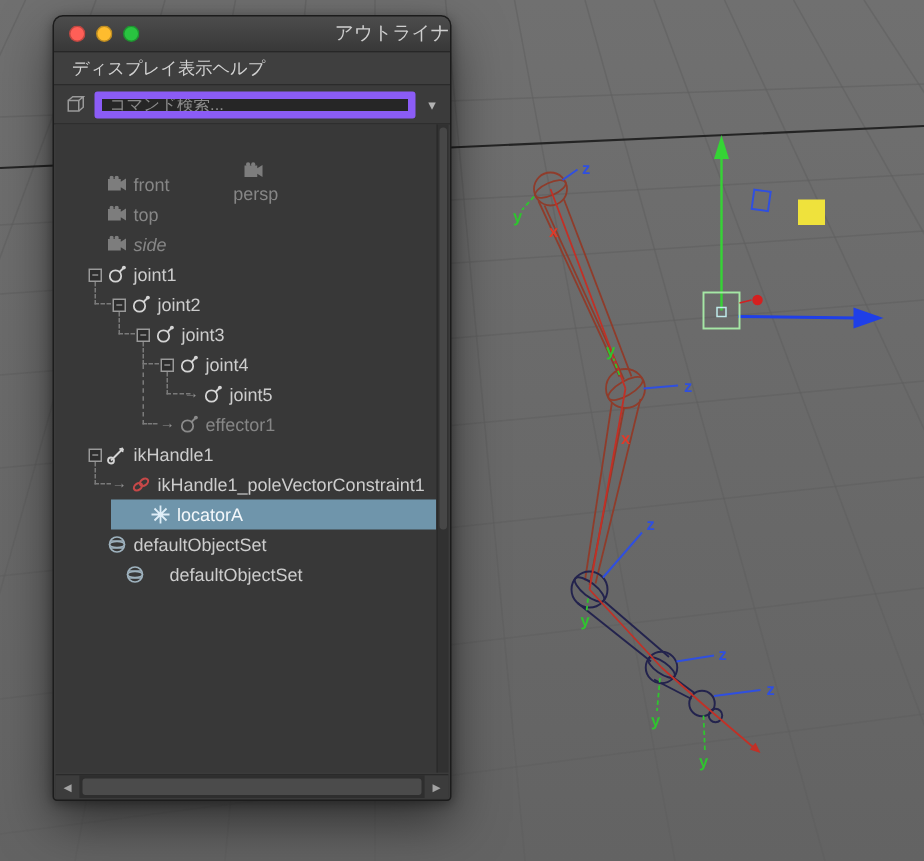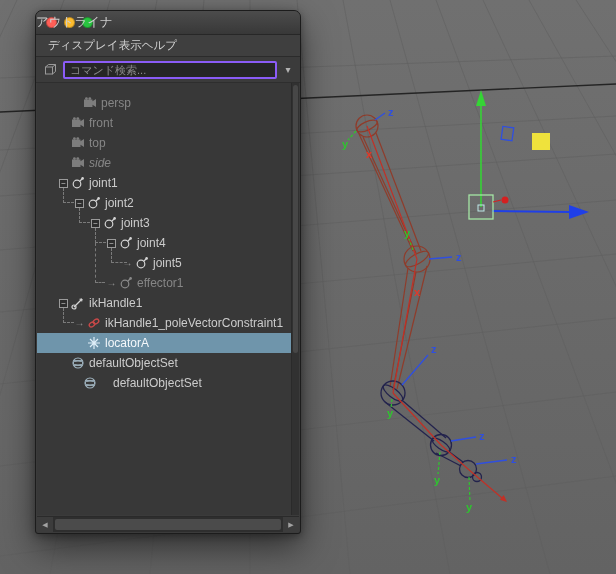--- a/index.html
+++ b/index.html
@@ -12,26 +12,26 @@
   .ax{fill:#e03a2a;} .ay{fill:#2fc42f;} .az{fill:#2f4fe0;}
   
   .win{position:absolute;left:35px;top:10px;width:266px;height:524px;background:#3b3b3b;
        border:1px solid #1c1c1c;border-radius:7px 7px 3px 3px;
        box-shadow:0 14px 34px rgba(0,0,0,.5),0 2px 8px rgba(0,0,0,.35);}
   .titlebar{height:24px;display:flex;align-items:center;background:linear-gradient(#4c4c4c,#383838);
             border-bottom:1px solid #272727;border-radius:6px 6px 0 0;position:relative;}
   .tls{display:flex;gap:7px;margin-left:10px;}
   .tl{width:11px;height:11px;border-radius:50%;border:1px solid rgba(0,0,0,.25);}
   .tl.red{background:#ff5f57;} .tl.yel{background:#febc2e;} .tl.grn{background:#29c440;}
-  .title{position:absolute;left:0;right:0;text-align:left;font-size:12.5px;color:#cfcfcf;pointer-events:none;}
+  .title{position:absolute;left:15px;right:0;text-align:right;font-size:12.5px;color:#cfcfcf;pointer-events:none;}
   .menubar{height:22px;display:flex;align-items:center;padding-left:12px;background:#3f3f3f;
            border-bottom:1px solid #2b2b2b;font-size:11.5px;color:#d2d2d2;}
   .searchrow{height:26px;display:flex;align-items:center;gap:5px;padding:0 6px;background:#3b3b3b;
              border-bottom:1px solid #2e2e2e;}
-  .searchrow input{flex:1;height:18px;background:#262626;border:2px solid #8b5cf6;border-radius:2px;
+  .searchrow input{flex:1;height:18px;background:#262626;border:5px solid #8b5cf6;border-radius:2px;
                    color:#bdbdbd;font:11px "Liberation Sans",sans-serif;padding:0 5px;outline:none;}
   .searchrow input::placeholder{color:#8b8b8b;}
   .caret{color:#b2b2b2;font-size:10px;width:12px;text-align:center;}
   .tree{position:absolute;top:72px;left:1px;right:9px;bottom:18px;background:#383838;overflow:hidden;}
   .row{height:20px;display:flex;align-items:center;font-size:12px;color:#cccccc;position:relative;}
   .rows{padding-top:10px;}
   .slot{flex:0 0 13px;width:13px;display:flex;align-items:center;justify-content:center;}
   .ebox{width:9px;height:9px;border:1px solid #9a9a9a;background:#2d2d2d;color:#cbcbcb;
         font:8px/8px "Liberation Sans",sans-serif;text-align:center;}
   .conn{color:#8f8f8f;font-size:10px;line-height:10px;}
@@ -198,21 +198,21 @@
 
       <div class="guide" style="left:26px;top:105px;width:11px;height:15px;"></div>
       <div class="guide" style="left:42px;top:125px;width:11px;height:15px;"></div>
       <div class="guide" style="left:58px;top:145px;width:11px;height:15px;"></div>
       <div class="guide" style="left:74px;top:165px;width:16px;height:15px;"></div>
       <div class="guide" style="left:58px;top:160px;width:10px;height:40px;"></div>
       <div class="guide" style="left:26px;top:225px;width:11px;height:15px;"></div>
 
       <div class="rows">
 
-        <div class="row" style="padding-left:32px;">
+        <div class="row" style="padding-left:10px;flex-direction:column;">
           <span class="slot"></span>
           <span class="ticon">
             <svg width="14" height="12" viewBox="0 0 14 12" opacity="0.7">
                 <path d="M9.5 4.2 13 2v8L9.5 7.8V10H1V2.4h8.5z" fill="#9b9b9b"></path>
                 <circle cx="3.4" cy="1.6" r="1.4" fill="#9b9b9b"></circle>
                 <circle cx="6.8" cy="1.6" r="1.4" fill="#9b9b9b"></circle>
               </svg>
           </span>
           <span class="lbl muted">persp</span>
         </div>
@@ -359,21 +359,21 @@
             <svg width="14" height="14" viewBox="0 0 14 14">
                 <g stroke="#c64848" fill="none" stroke-width="1.4">
                   <ellipse cx="5" cy="8.5" rx="3" ry="2.1" transform="rotate(-35 5 8.5)"></ellipse>
                   <ellipse cx="9" cy="5.5" rx="3" ry="2.1" transform="rotate(-35 9 5.5)"></ellipse>
                 </g>
               </svg>
           </span>
           <span class="lbl">ikHandle1_poleVectorConstraint1</span>
         </div>
 
-        <div class="row selected" style="padding-left:36px;">
+        <div class="row selected" style="padding-left:12px;margin-left:37px;">
           <span class="slot"></span>
           <span class="ticon">
             <svg width="14" height="14" viewBox="0 0 14 14">
                 <g stroke="#dfeef8" stroke-width="1.2">
                   <path d="M7 1v12M1 7h12M3 3l8 8M11 3 3 11"></path>
                 </g>
               </svg>
           </span>
           <span class="lbl">locatorA</span>
         </div>

